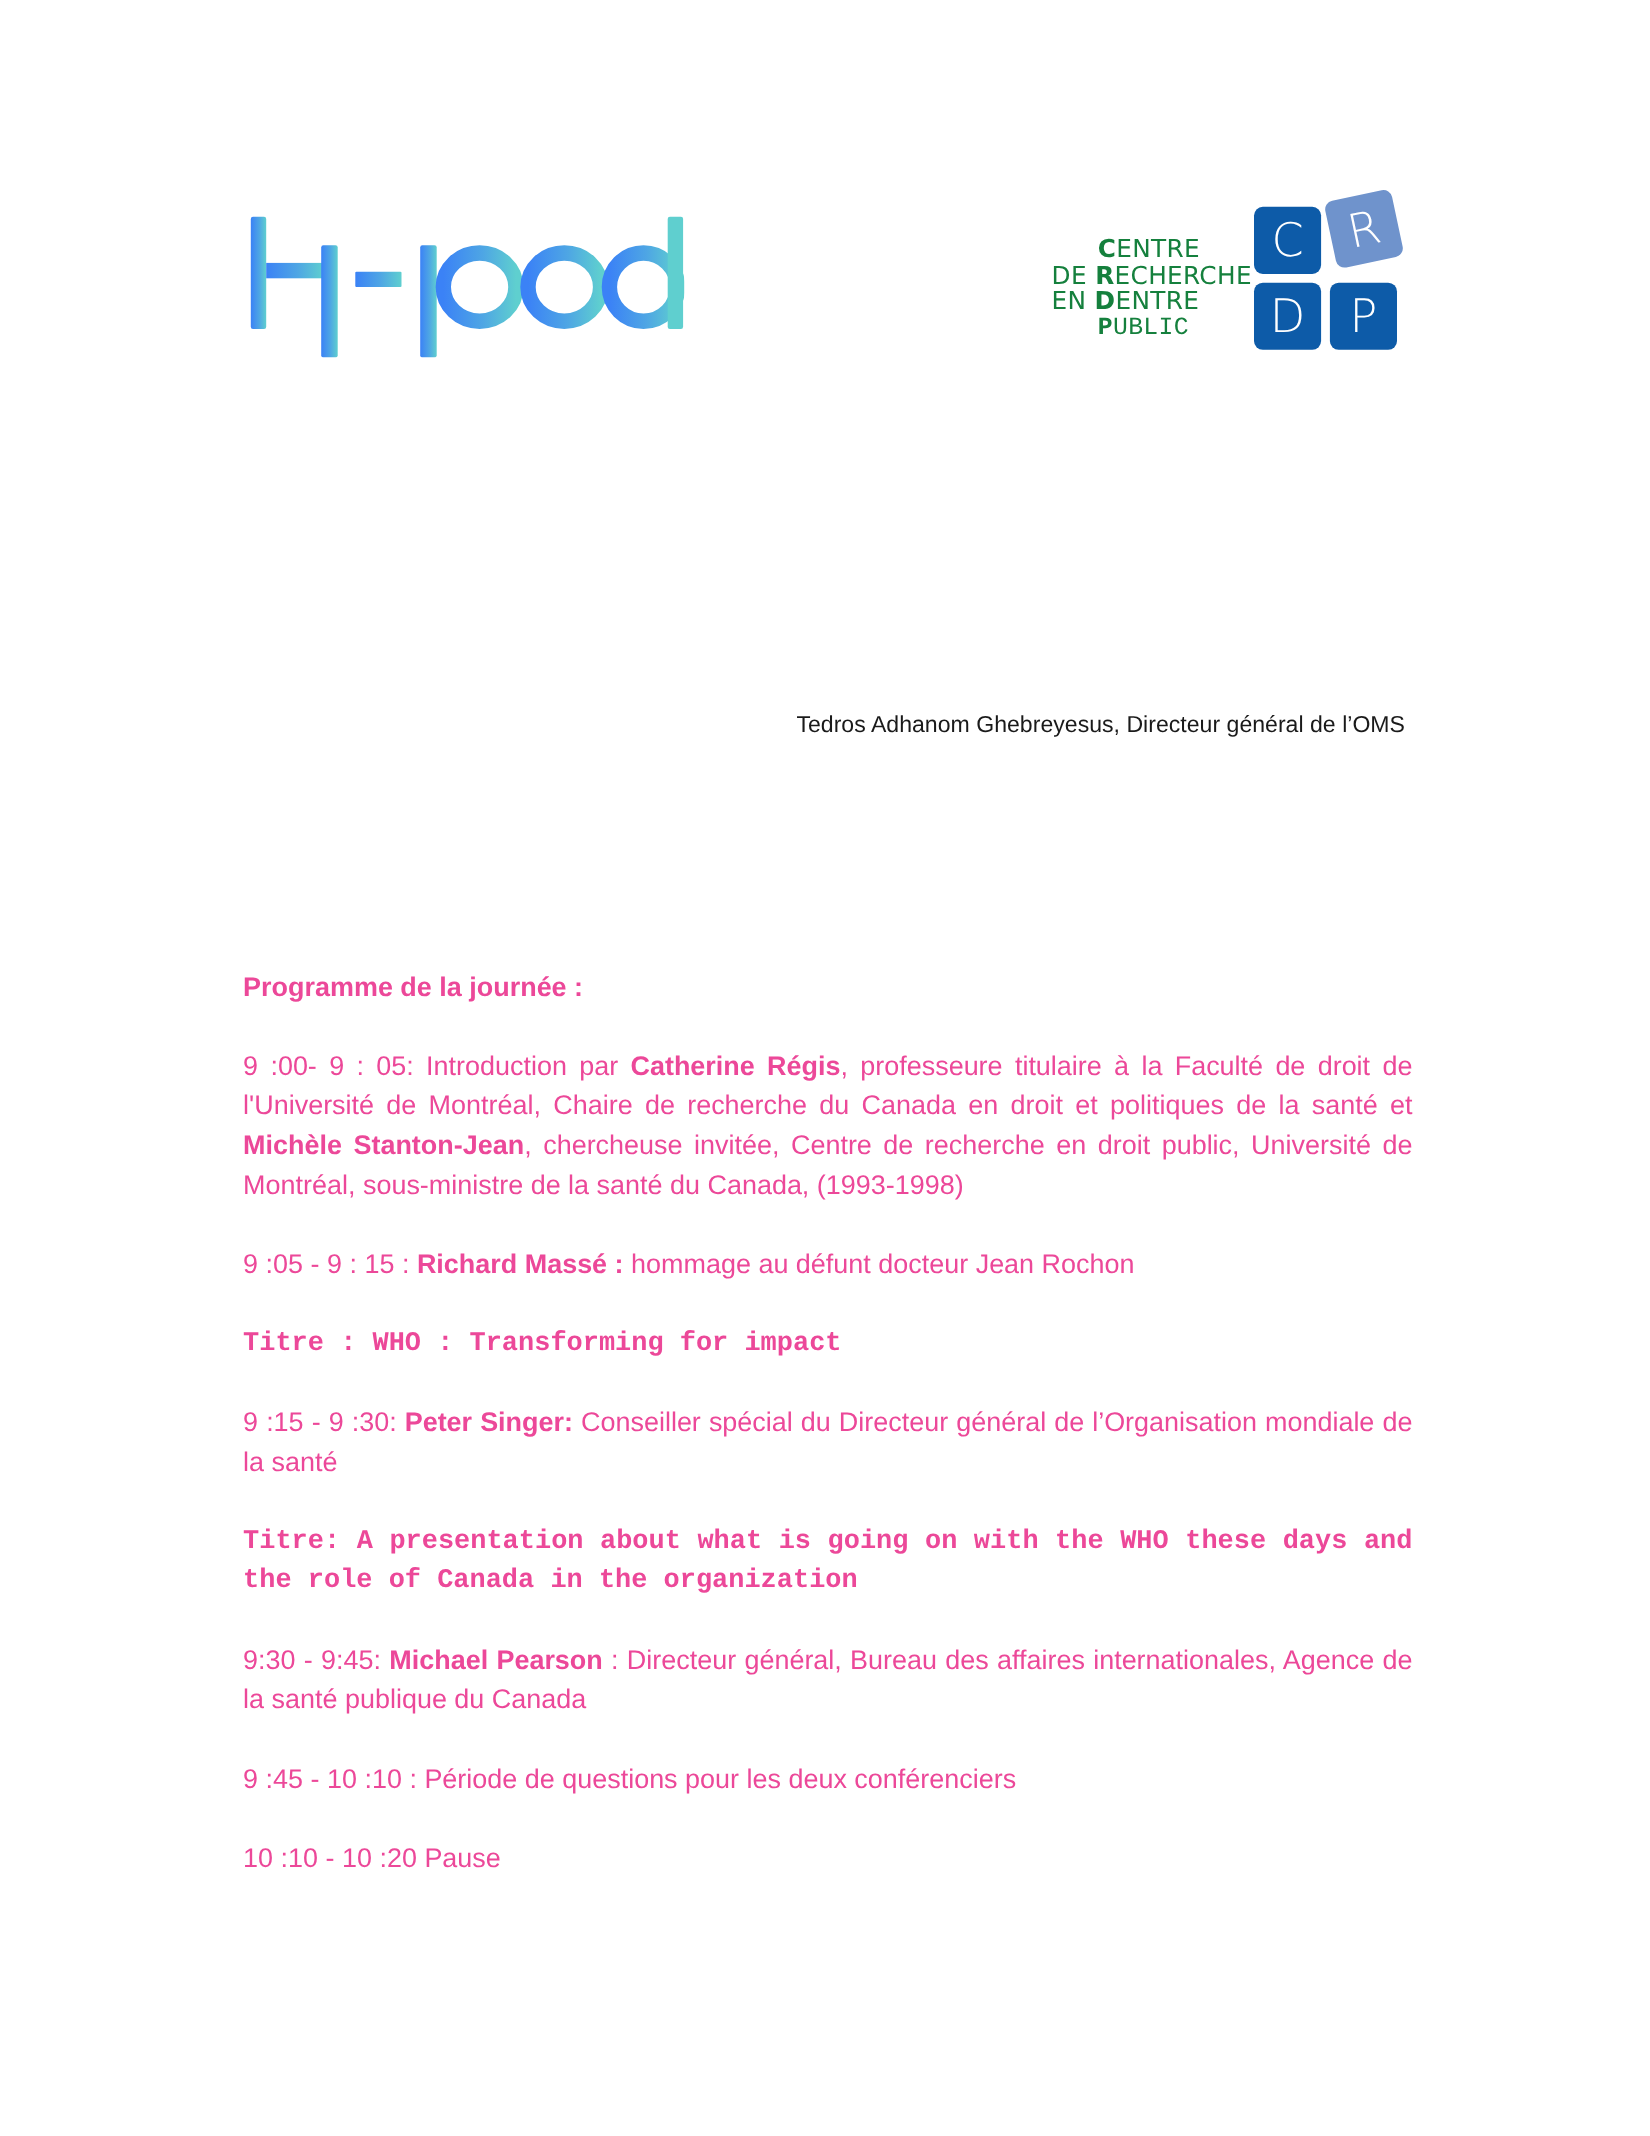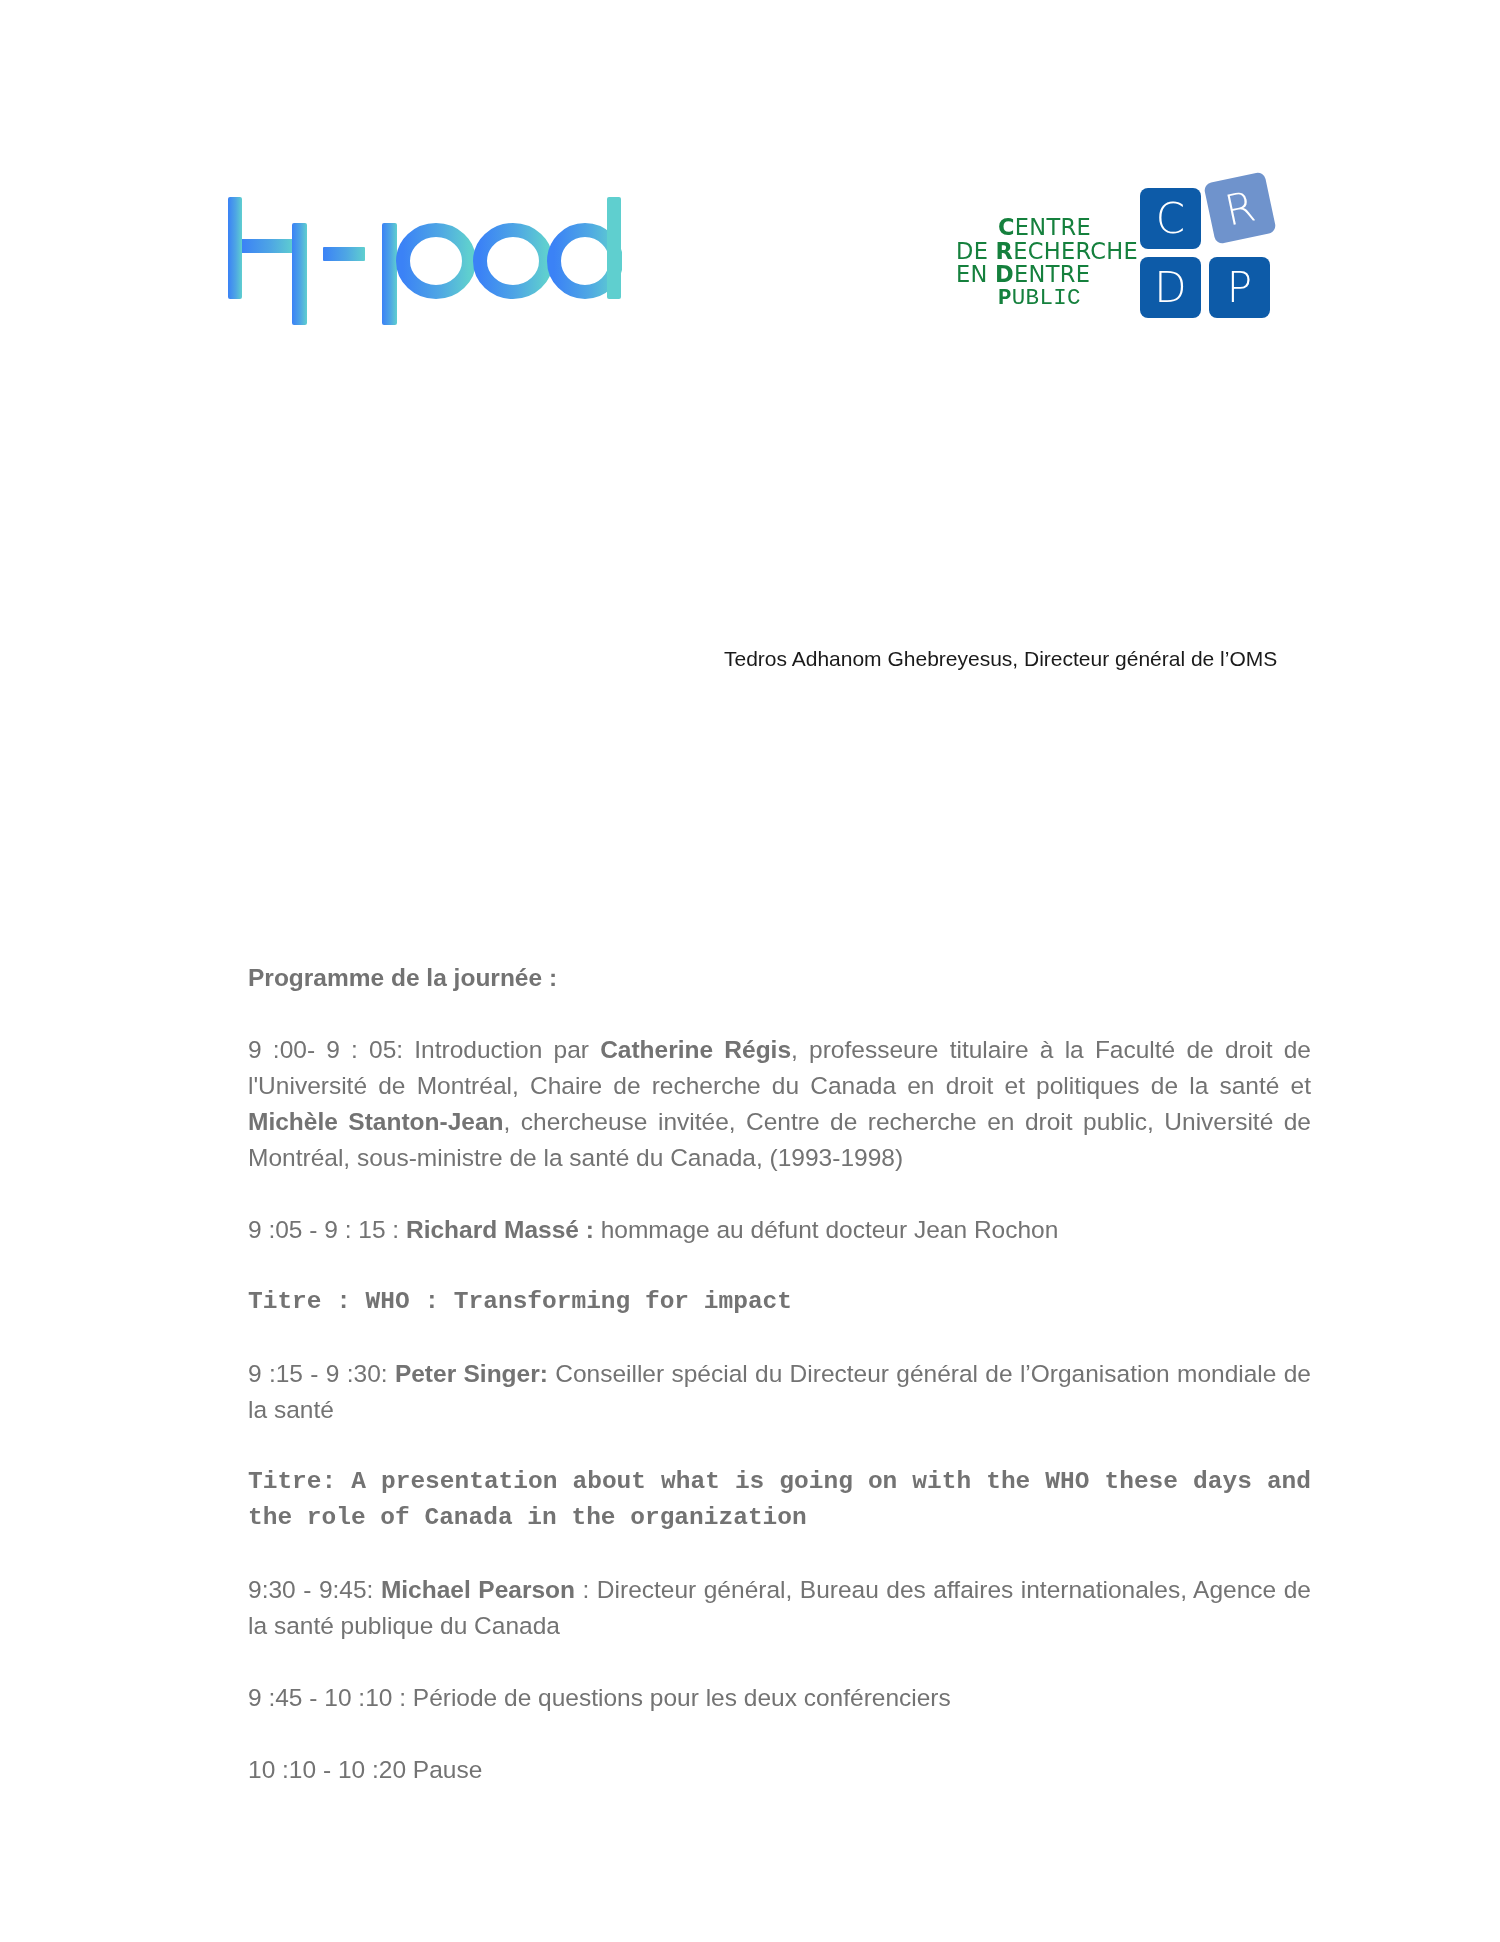--- a/index.html
+++ b/index.html
@@ -33,22 +33,22 @@
     .title-line { display: block; }
 
     
     .quote { position: absolute; left: 724px; top: 624px; width: 560px;
       font-size: 25px; line-height: 36px; text-align: justify; color: #1a1a1a; }
     .quote-text { display: block; }
     .quote-attr { display: block; margin-top: 20px; font-size: 21px; line-height: 30px;
       text-align: justify; }
 
     
-    .programme { position: absolute; left: 221px; top: 960px; width: 1063px;
-      font-size: 24.5px; line-height: 36px; color: #737373; margin-left: 27px; }
+    .programme { position: absolute; left: 221px; top: 880px; width: 1063px;
+      font-size: 24.5px; line-height: 36px; color: #ec4899; }
     .prog-heading { font-weight: bold; display: block; margin: 0 0 36px 0; }
     .prog-item { display: block; text-align: justify; margin: 0 0 36px 0; }
     .prog-item b { font-weight: bold; }
     .prog-title { font-weight: bold; display: block; text-align: justify; margin: 0 0 36px 0; font-family: Liberation Mono, monospace; }
   </style>
 </head>
 <body>
 
 <div class="page">
 

